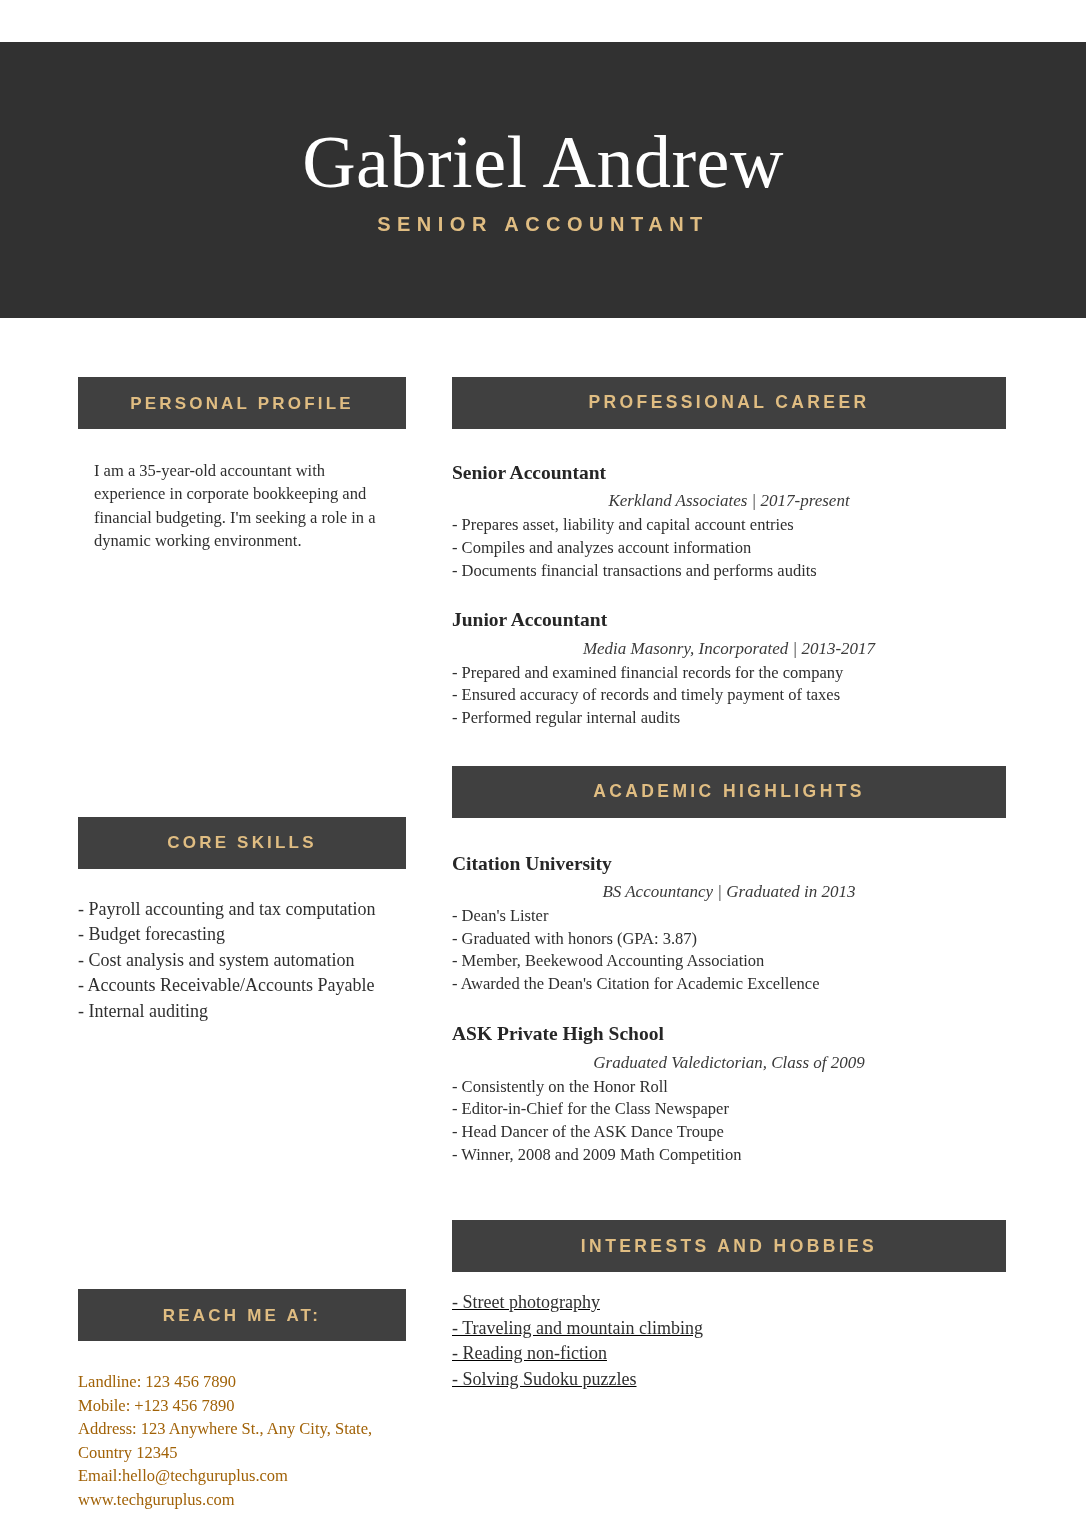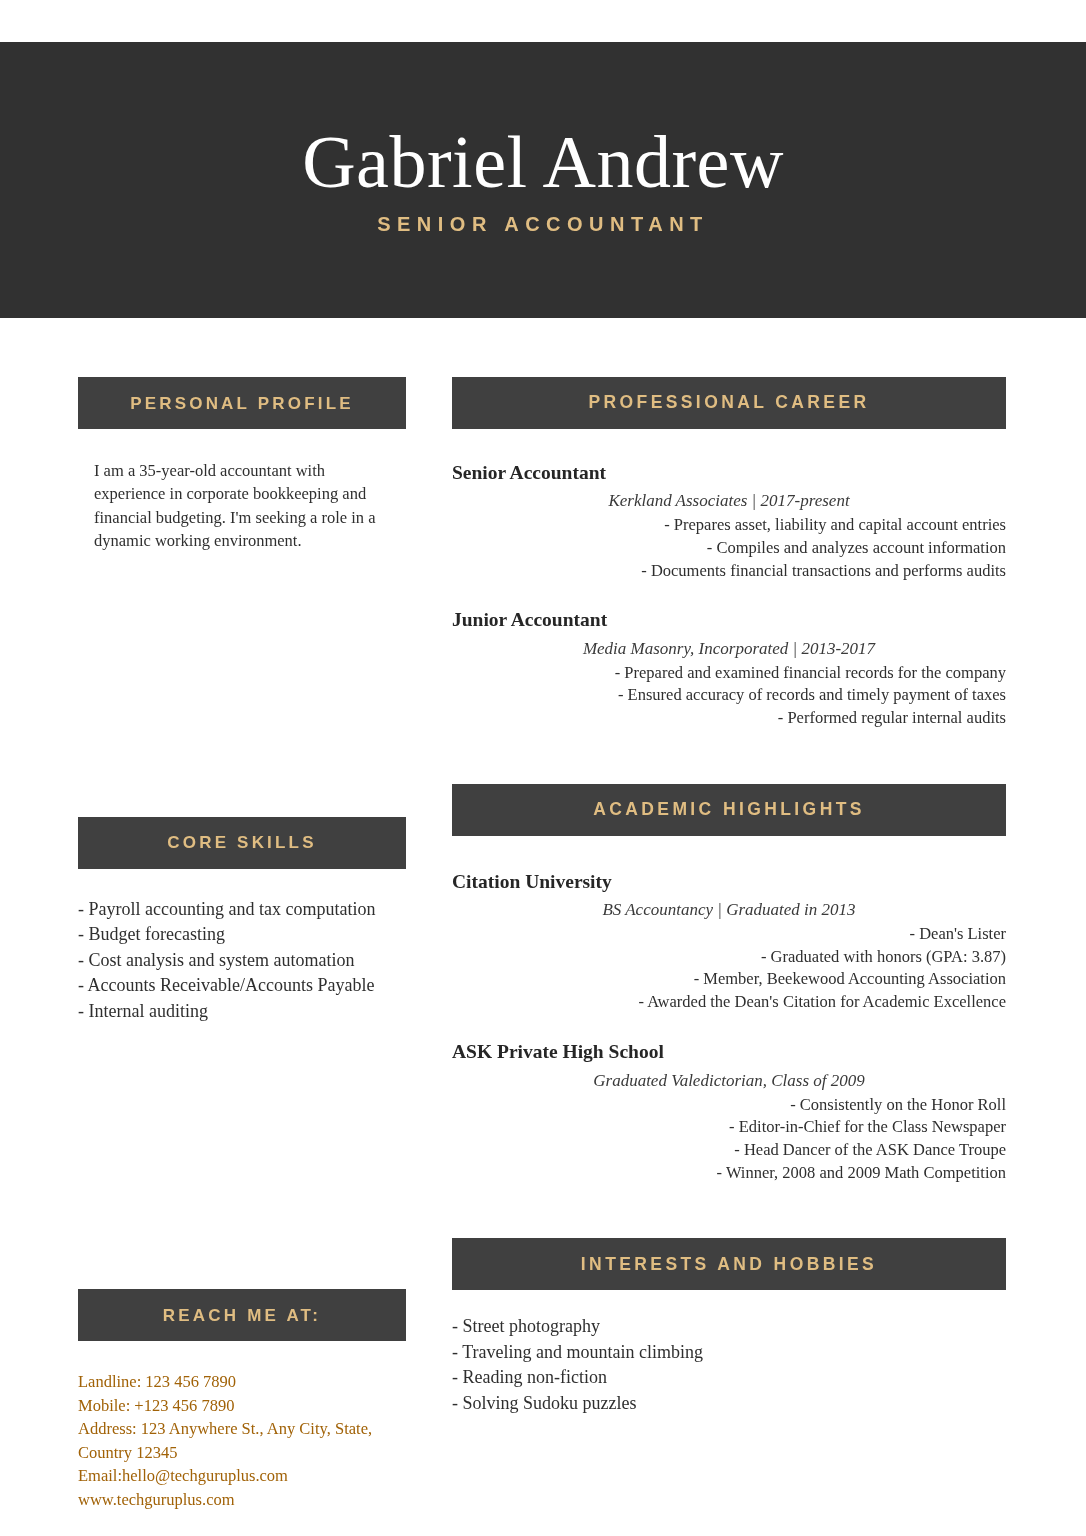--- a/index.html
+++ b/index.html
@@ -128,37 +128,36 @@
     font-size: 17px;
     font-style: italic;
     color: #3a3a3a;
     margin: 0 0 2px 0;
     line-height: 1.3;
     text-align: center;
   }
   .entry .bullet-list li {
     font-size: 16.5px;
     line-height: 1.37;
-    text-align: right;
   }
 
   
   .gap-profile-body { margin-top: 30px; }
   .gap-skills-bar   { margin-top: 264px; }
   .gap-skills-body  { margin-top: 28px; }
   .gap-contact-bar  { margin-top: 265px; }
   .gap-contact-body { margin-top: 29px; }
 
   .gap-career-body  { margin-top: 32px; }
   .gap-entry2       { margin-top: 26px; }
-  .gap-acad-bar     { margin-top: 54px; }
+  .gap-acad-bar     { margin-top: 36px; }
   .gap-acad-body    { margin-top: 34px; }
   .gap-acad-entry2  { margin-top: 27px; }
   .gap-hobby-bar    { margin-top: 54px; }
-  .gap-hobby-body   { margin-top: 24px; }
+  .gap-hobby-body   { margin-top: 18px; text-decoration: underline; }
 
   .contact-line {
     font-family: "Liberation Serif", serif;
     font-size: 16.5px;
     color: #a16207;
     line-height: 1.42;
   }
 </style>
 </head>
 <body>

